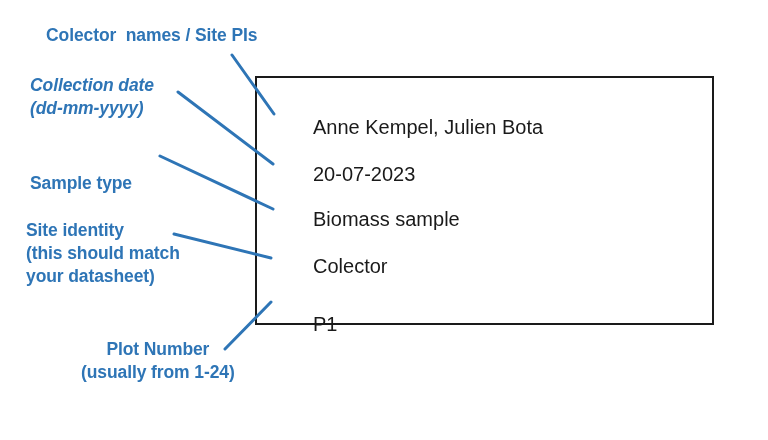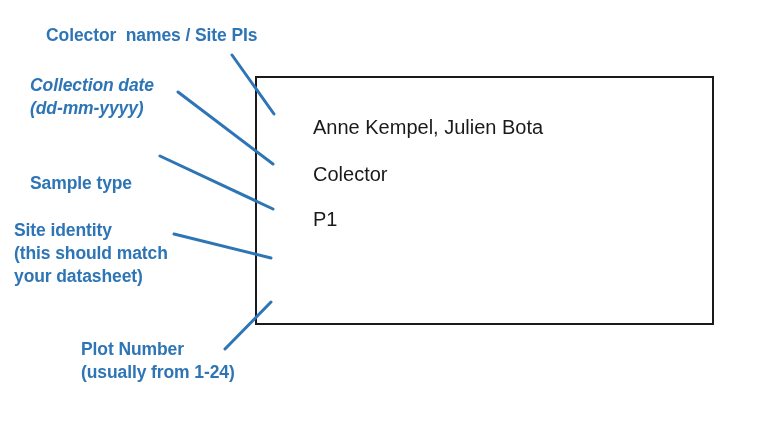--- a/index.html
+++ b/index.html
@@ -41,22 +41,22 @@
     font-size: 17.5px;
     font-weight: 600;
     line-height: 1.30;
     white-space: pre;
     letter-spacing: -0.1px;
   }
 
   #ann-collector  { left: 46px;  top: 24px;  }
   #ann-date       { left: 30px;  top: 74px; font-style: italic;  }
   #ann-sampletype { left: 30px;  top: 172px; }
-  #ann-site       { left: 14px;  top: 219px; }
-  #ann-plot       { left: 81px;  top: 338px; }
+  #ann-site       { left: 26px;  top: 219px; }
+  #ann-plot       { left: 81px;  top: 338px; text-align: center; }
 
   
   #label-box {
     position: absolute;
     left: 255px;
     top: 76px;
     width: 459px;
     height: 249px;
     box-sizing: border-box;
     border: 2.5px solid #1a1a1a;
@@ -90,20 +90,22 @@
 </style>
 </head>
 <body>
 
 <div id="diagram">
 
   <div id="label-box"></div>
 
   <div id="label-lines">
     <div class="label-line">Anne Kempel, Julien Bota</div>
+    <div class="label-line">20-07-2023</div>
+    <div class="label-line">Biomass sample</div>
     <div class="label-line">Colector</div>
     <div class="label-line">P1</div>
   </div>
 
   <svg id="overlay" viewBox="0 0 768 440">
     <g stroke="#2E75B6" stroke-width="3" stroke-linecap="round" fill="none">
       <line x1="232" y1="55" x2="274" y2="114"></line>
       <line x1="178" y1="92" x2="273" y2="164"></line>
       <line x1="160" y1="156" x2="273" y2="209"></line>
       <line x1="174" y1="234" x2="271" y2="258"></line>

